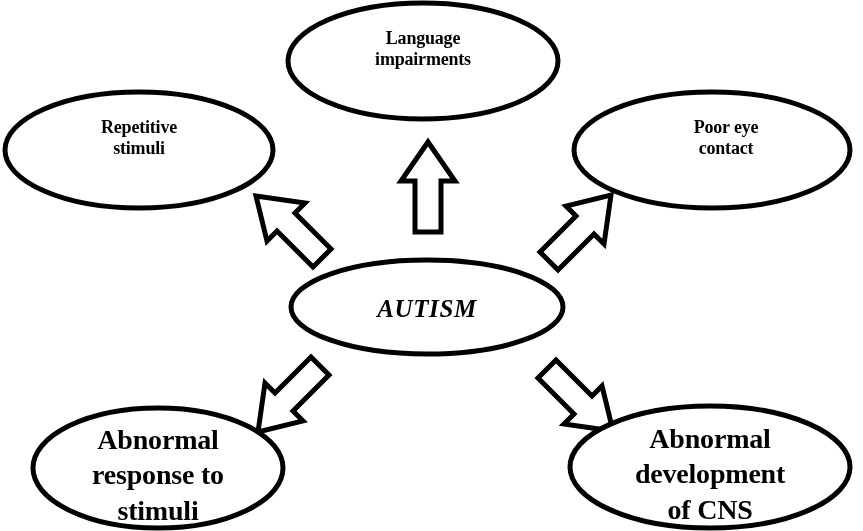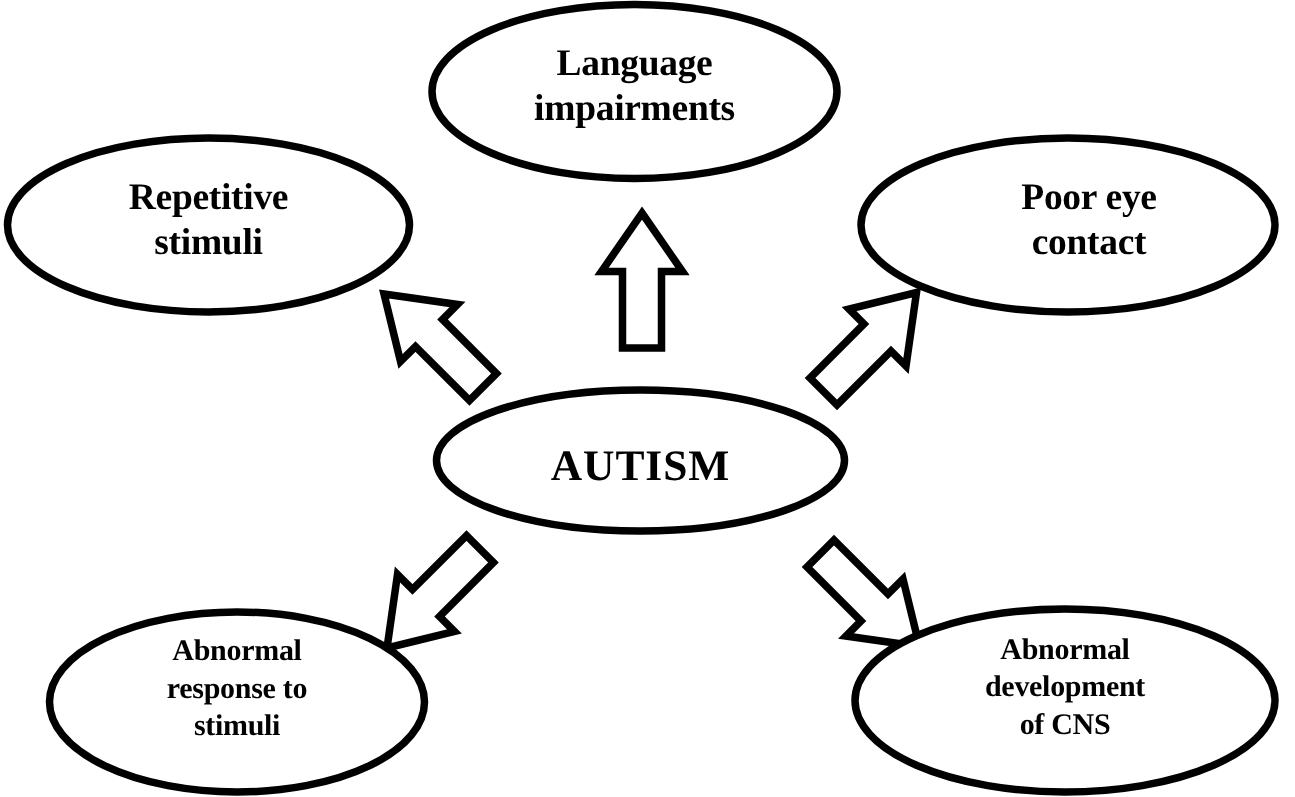--- a/index.html
+++ b/index.html
@@ -47,28 +47,29 @@
     text-align: center;
     font-family: "Liberation Serif", "DejaVu Serif", serif;
     font-weight: bold;
     color: #000000;
     line-height: 1.18;
     letter-spacing: -0.2px;
     white-space: pre-line;
     pointer-events: none;
   }
   .label-outer {
-    font-size: 25px;
+    font-size: 18px;
   }
   .label-center {
-    font-size: 29px;
+    font-size: 25px;
     letter-spacing: 0.6px;
+    font-style: italic;
   }
   .label-3line {
-    font-size: 20px;
+    font-size: 28px;
     line-height: 1.26;
   }
 </style>
 </head>
 <body>
 
 <div id="diagram-root">
 
   <svg id="diagram-svg" viewBox="0 0 863 531" xmlns="http://www.w3.org/2000/svg">
 

